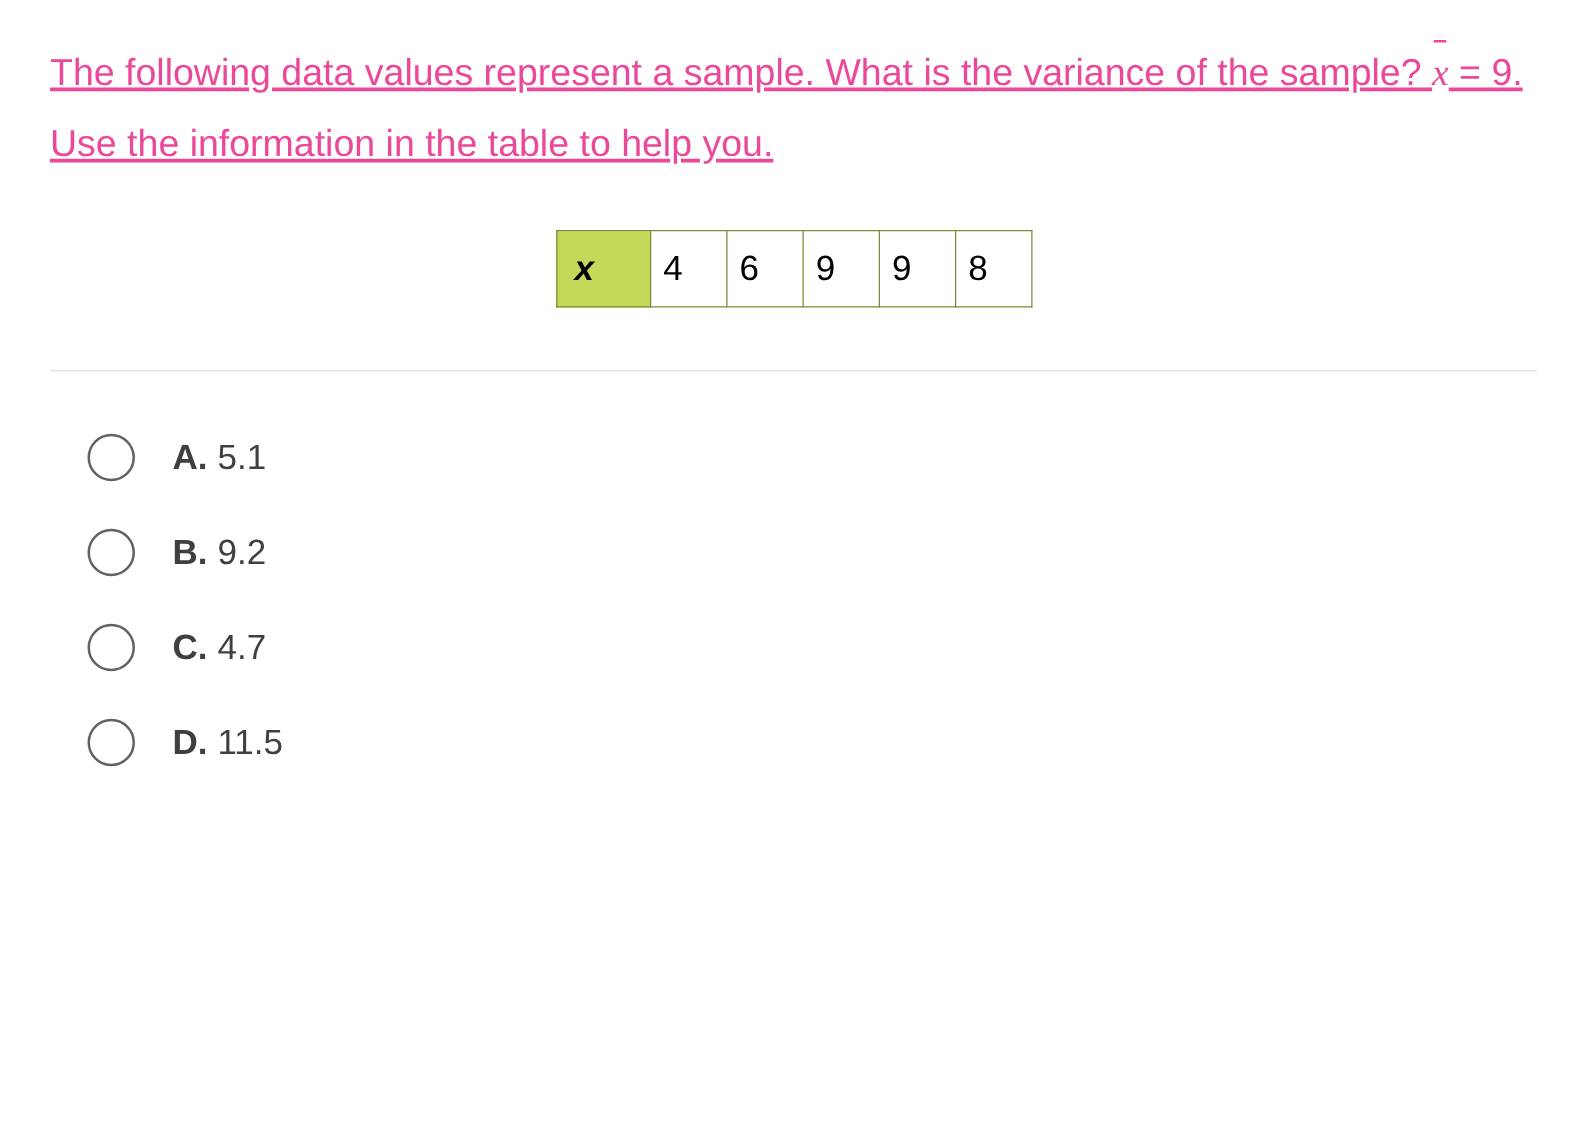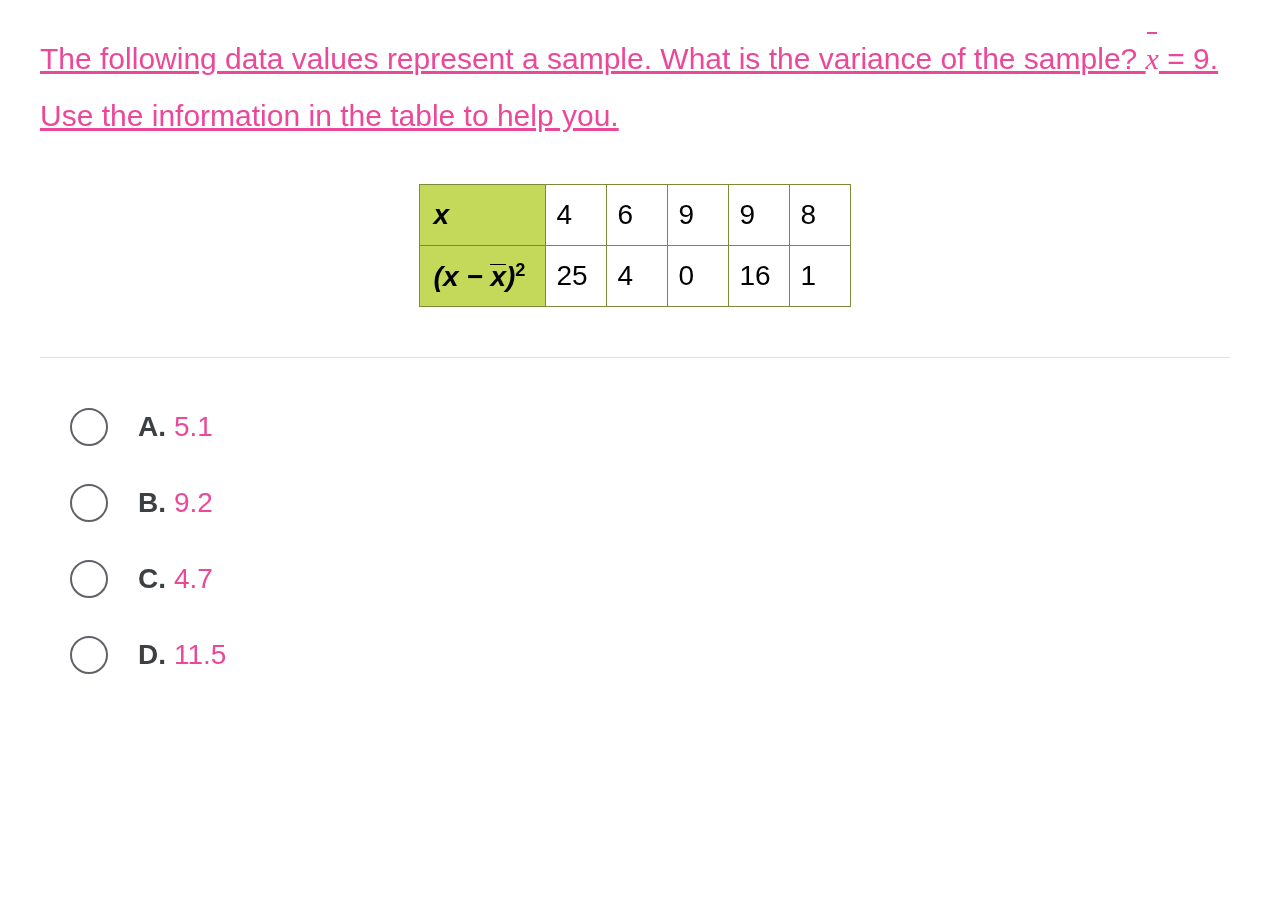--- a/index.html
+++ b/index.html
@@ -91,47 +91,39 @@
     border: 2.5px solid #5f6368;
     border-radius: 50%;
     margin-right: 30px;
     flex-shrink: 0;
   }
   .opt-letter {
     font-weight: bold;
     margin-right: 8px;
     color:#3c4043;
   }
-  .opt-text { color:#ec4899; }
+  .opt-text { color:#404040; }
 </style>
 </head>
 <body>
 
 <div class="question-text">
   <span>The following data values represent a sample. What is the variance of the sample? </span><span class="xbar">x</span><span> = 9. </span><span>Use the information in the table to help you.</span>
 </div>
 
 <div class="table-wrap">
 <table class="data">
   <tbody>
         <tr>
     <td class="hdr"><span>x</span></td>
     <td>4</td>
     <td>6</td>
     <td>9</td>
     <td>9</td>
     <td>8</td>
-  </tr>
-  <tr>
-    <td class="hdr"><span>(x − </span><span class="xbar2">x</span><span>)</span><span class="sup">2</span></td>
-    <td>25</td>
-    <td>4</td>
-    <td>0</td>
-    <td>16</td>
-    <td>1</td>
   </tr>
 </tbody>
     </table>
 </div>
 
 <hr class="divider">
 
 <div class="options">
   <div class="option">
     <div class="radio"></div>

